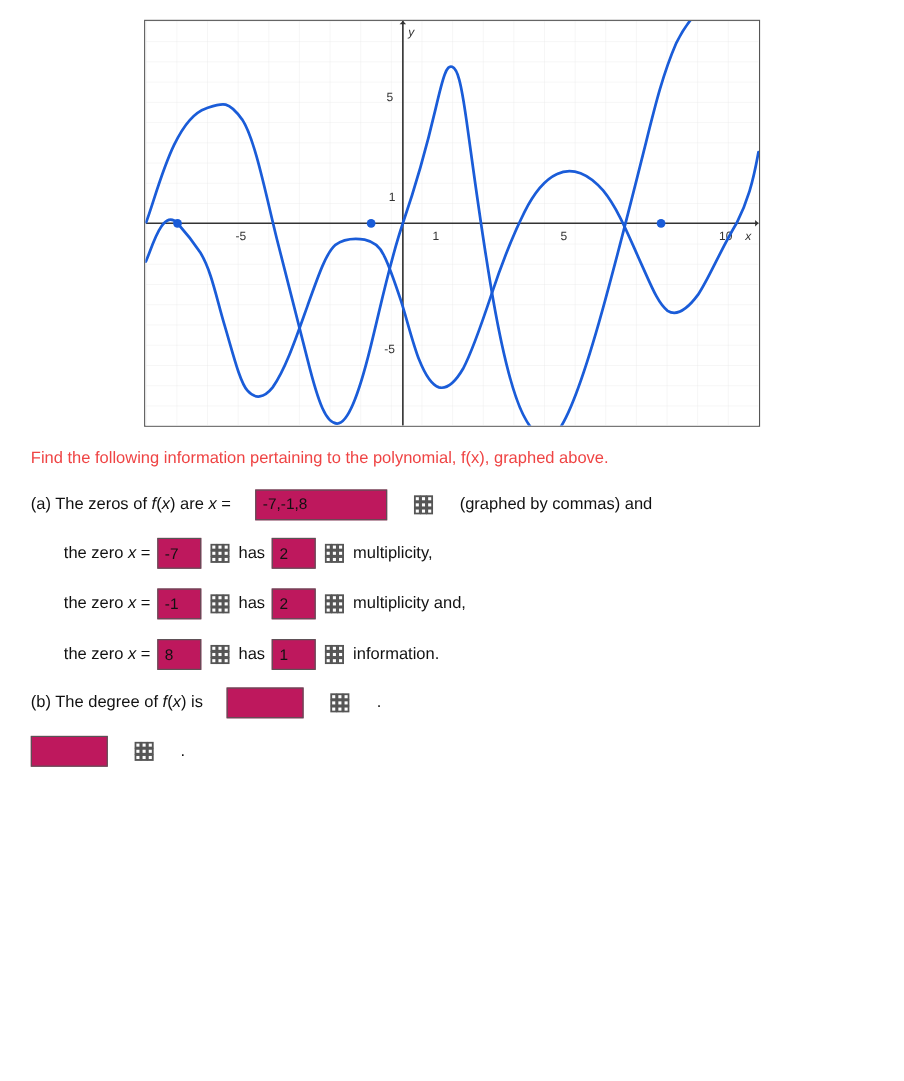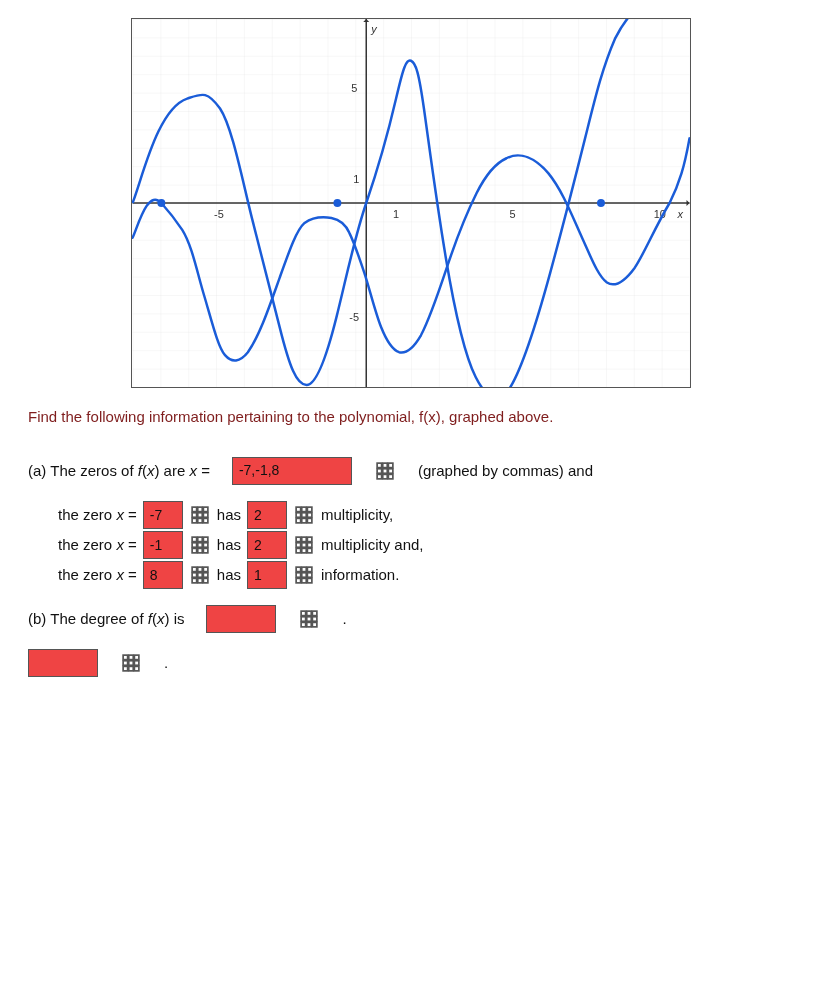--- a/index.html
+++ b/index.html
@@ -33,59 +33,59 @@
       top: 0; left: 0;
       width: 100%; height: 100%;
     }
 
     .content-area {
       padding: 0 28px;
     }
 
     .question-text {
       font-size: 15px;
-      color: #7f1d1d;
-      margin-bottom: 28px;
+      color: #ef4444;
+      margin-bottom: 16px;
       line-height: 1.5;
     }
 
     .part-label {
       font-size: 15px;
       color: #111;
       display: flex;
       align-items: center;
       flex-wrap: wrap;
       gap: 22px;
       margin-bottom: 16px;
       line-height: 1.8;
     }
 
     .sub-rows {
       margin-left: 30px;
       margin-bottom: 16px;
       display: flex;
       flex-direction: column;
-      gap: 2px;
+      gap: 18px;
     }
 
     .row {
       display: flex;
       align-items: center;
       gap: 6px;
       font-size: 15px;
       color: #111;
     }
 
     .input-box {
       border: 1.5px solid #555;
       padding: 2px 6px;
       min-width: 80px;
       height: 28px;
       font-size: 14px;
-      background: #ef4444;
+      background: #be185d;
       display: inline-flex;
       align-items: center;
     }
 
     .input-box.wide {
       min-width: 120px;
     }
 
     .input-box.small {
       min-width: 40px;

